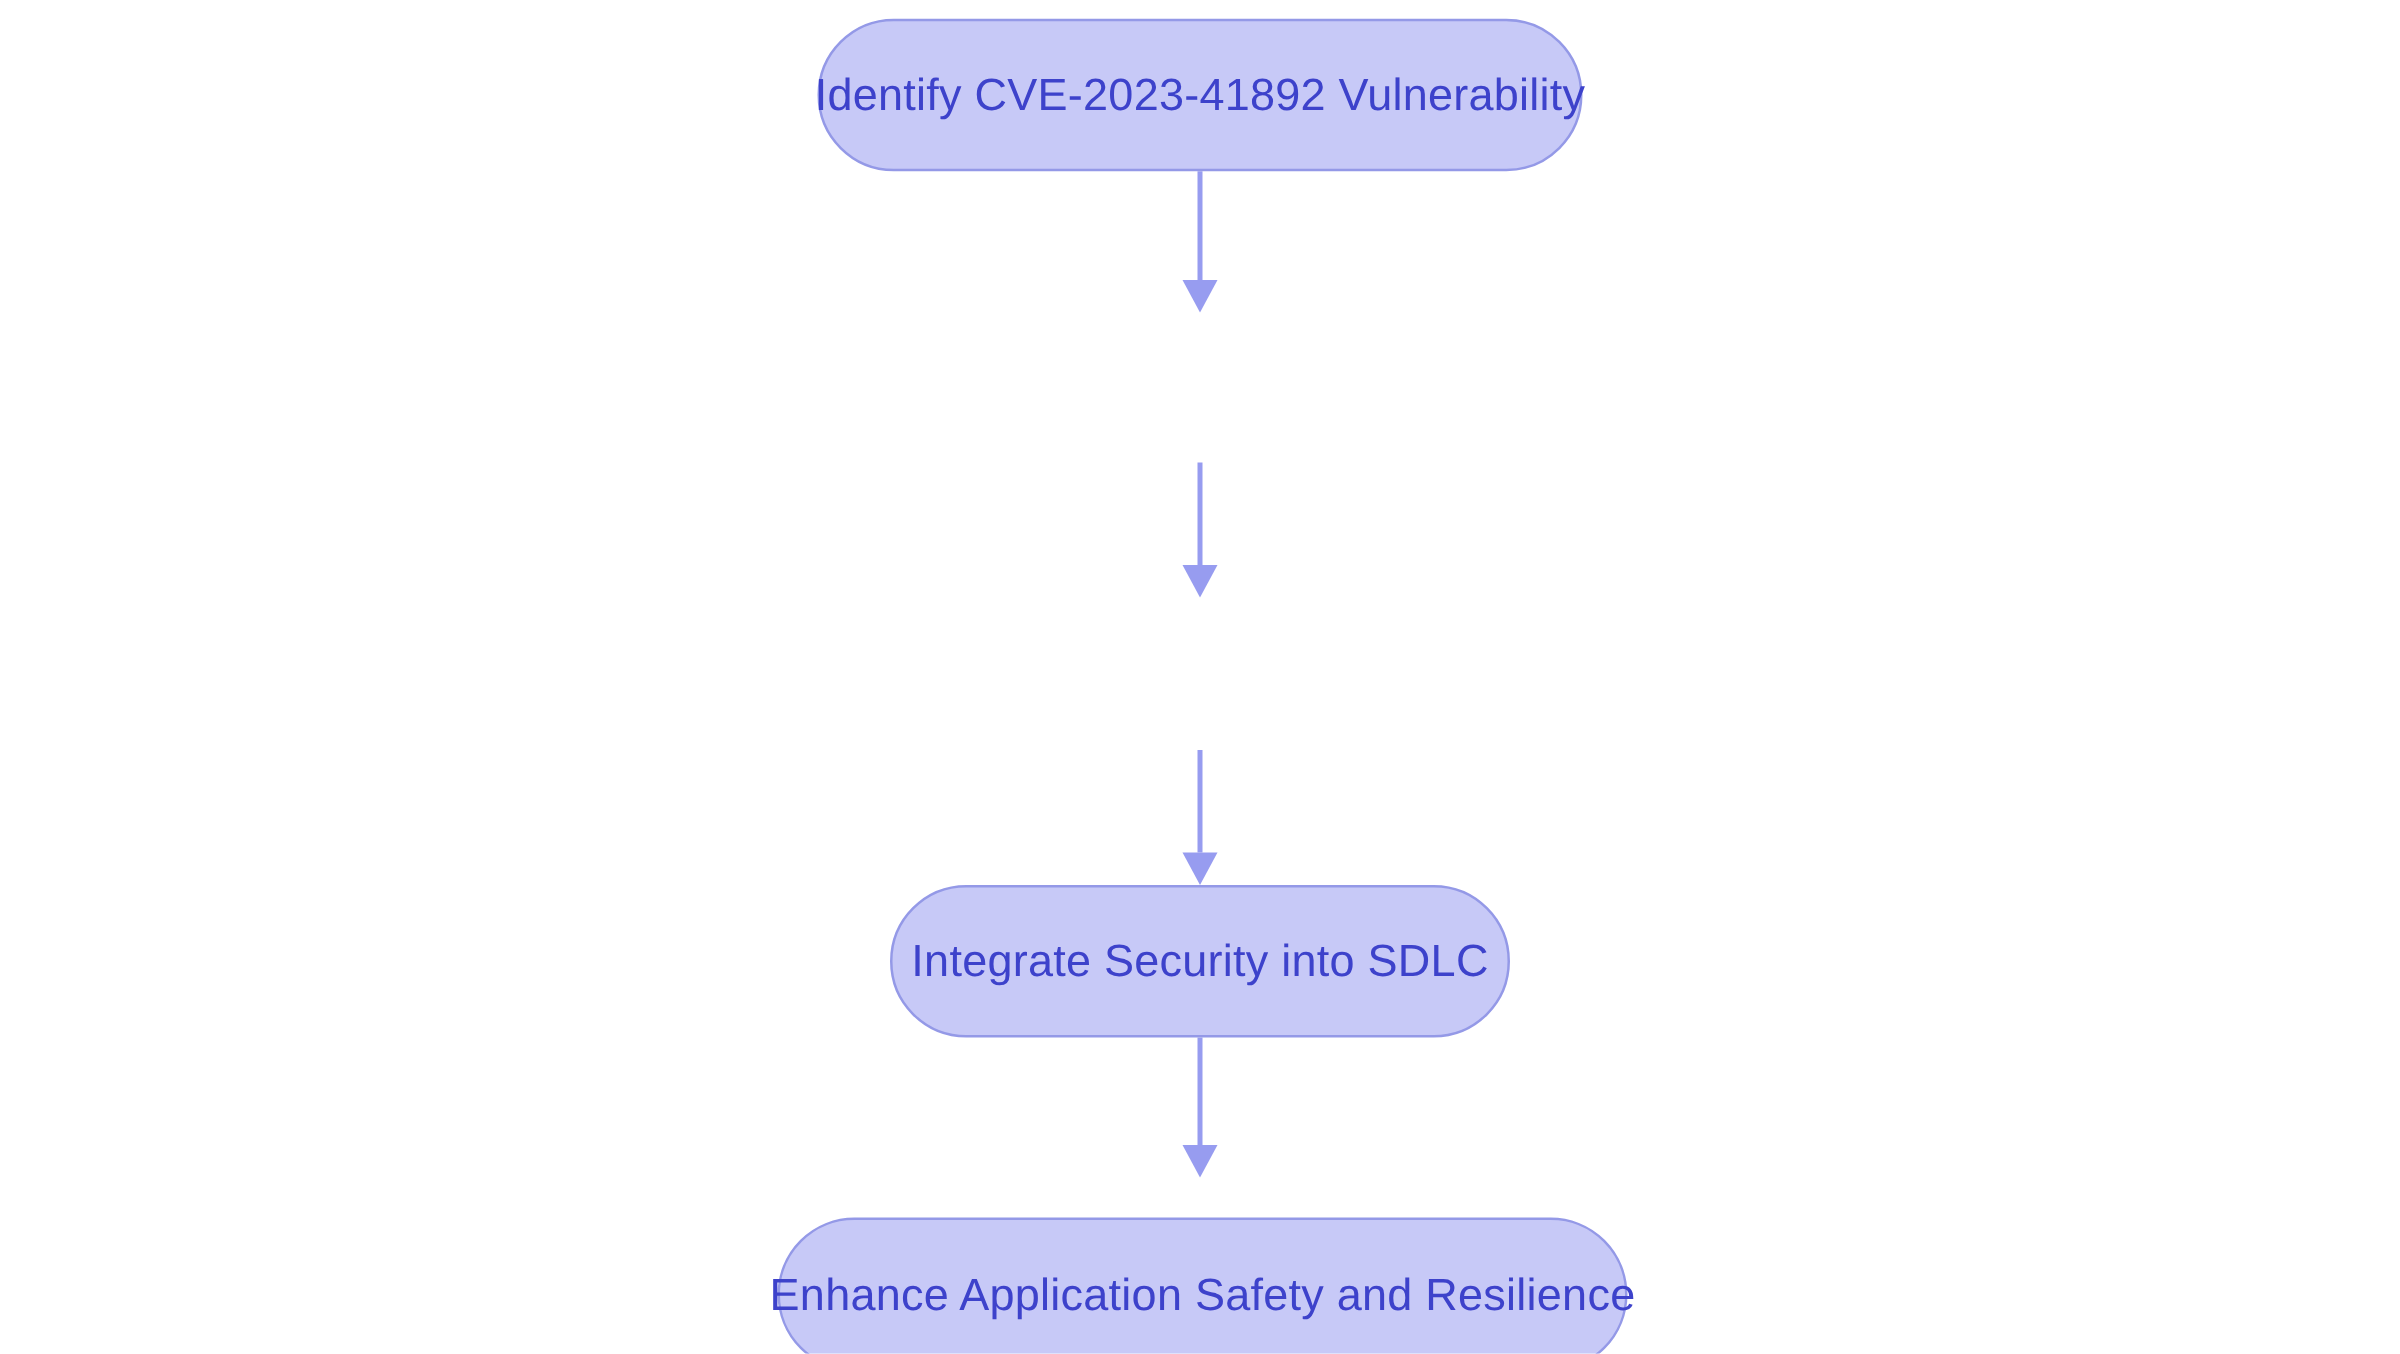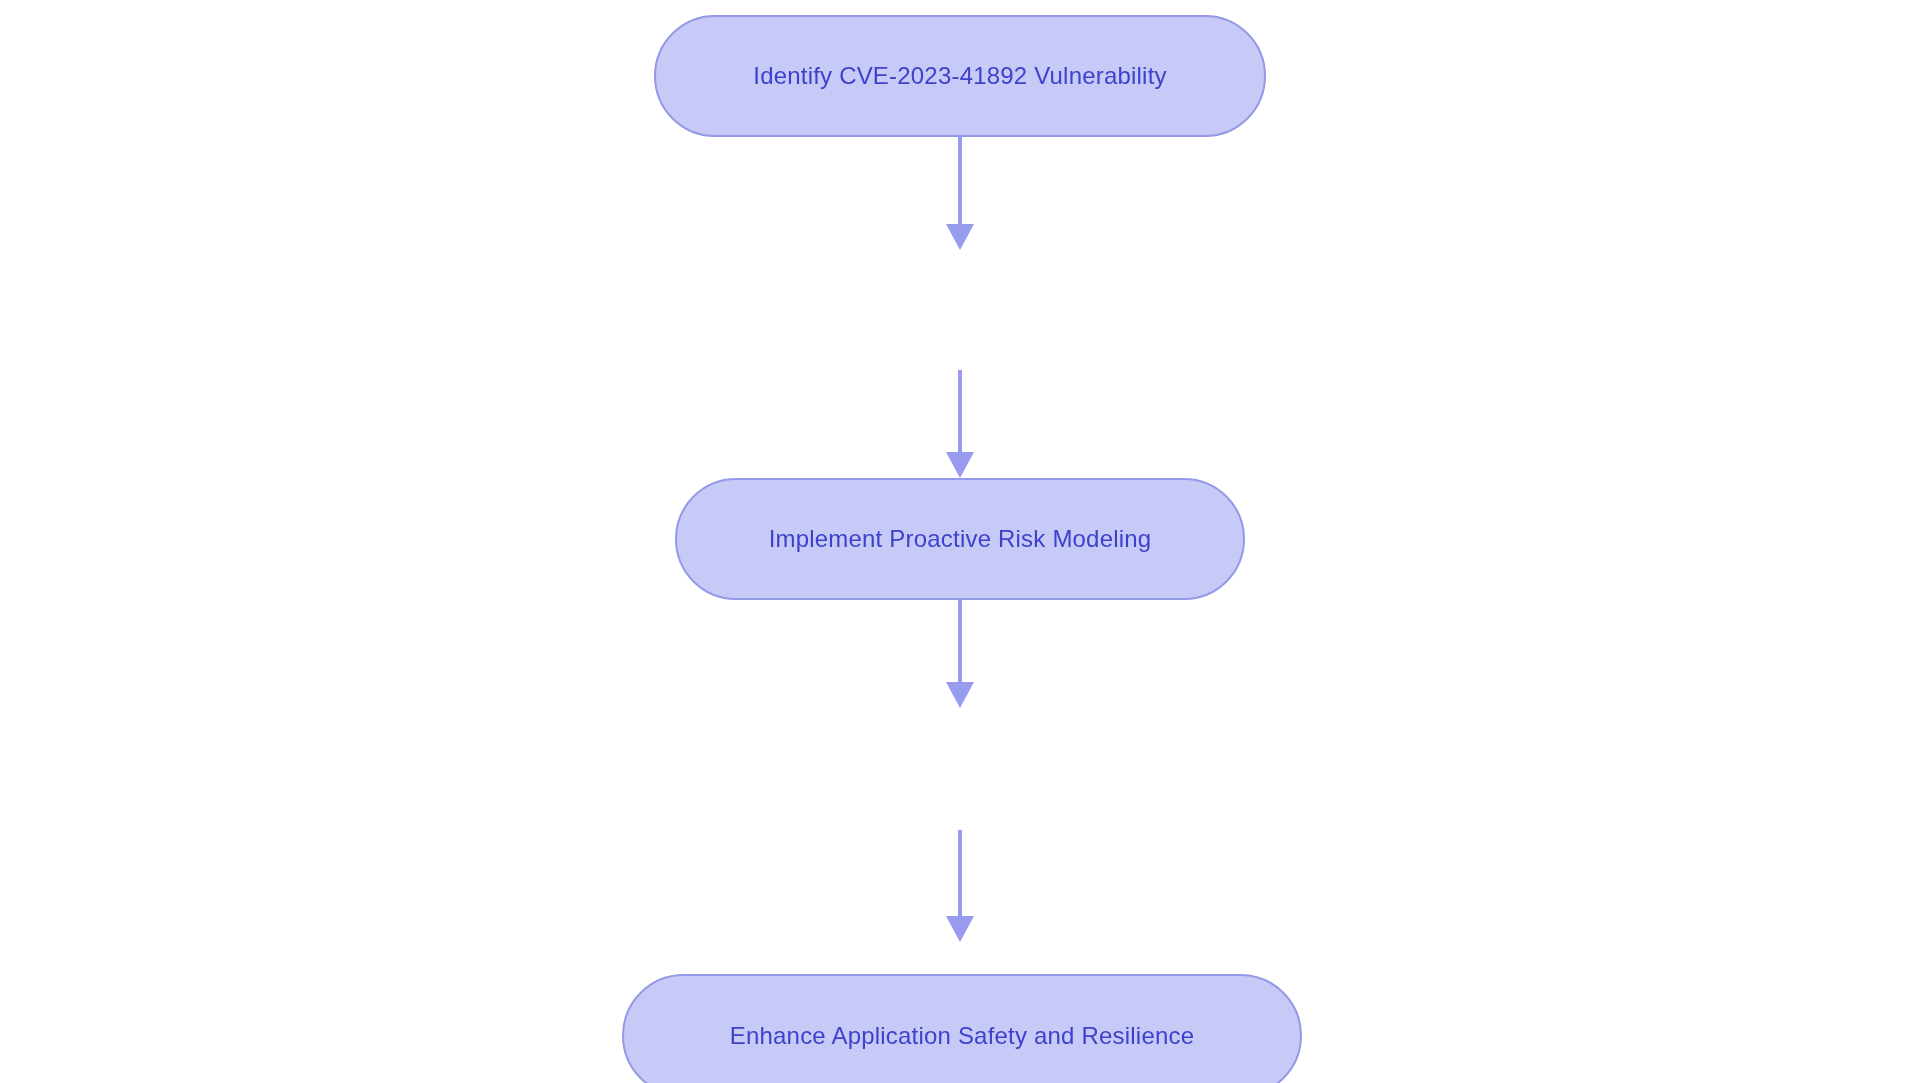--- a/index.html
+++ b/index.html
@@ -21,21 +21,21 @@
   }
   .node {
     position: absolute;
     display: flex;
     align-items: center;
     justify-content: center;
     background: var(--node-fill);
     border: 2px solid var(--node-border);
     border-radius: 70px;
     color: var(--node-text);
-    font-size: 24px;
+    font-size: 36px;
     letter-spacing: 0.2px;
     text-align: center;
     white-space: nowrap;
   }
   .node-1 { left: 654px; top: 15px;  width: 612px; height: 122px; }
   .node-2 { left: 728px; top: 250px; width: 464px; height: 120px; }
   .node-3 { left: 675px; top: 478px; width: 570px; height: 122px; }
   .node-4 { left: 712px; top: 708px; width: 496px; height: 122px; }
   .node-5 { left: 622px; top: 942px; width: 680px; height: 123px; margin-top: 32px; }
 
@@ -77,29 +77,29 @@
     <div class="stem"></div>
     <div class="head"></div>
   </div>
 
 
   <div class="connector c-2">
     <div class="stem"></div>
     <div class="head"></div>
   </div>
 
-  <div class="node node-3">
-    <span>Implement Proactive Risk Modeling</span>
-  </div>
 
   <div class="connector c-3">
     <div class="stem"></div>
     <div class="head"></div>
   </div>
 
+  <div class="node node-4">
+    <span>Integrate Security into SDLC</span>
+  </div>
 
   <div class="connector c-4">
     <div class="stem"></div>
     <div class="head"></div>
   </div>
 
   <div class="node node-5">
     <span>Enhance Application Safety and Resilience</span>
   </div>
 

